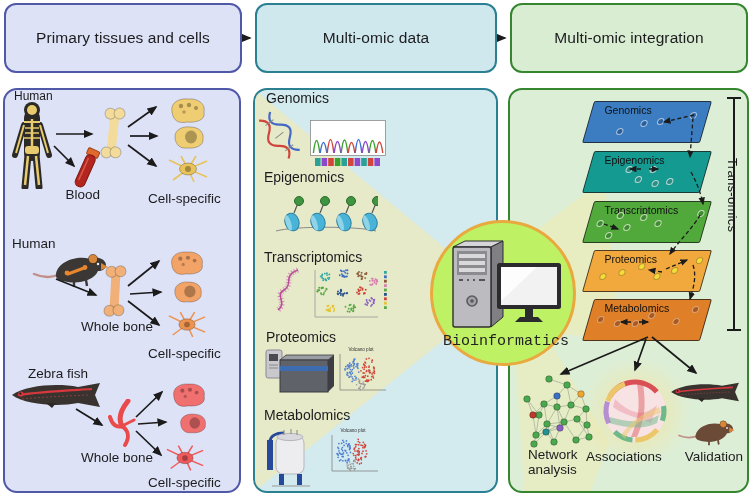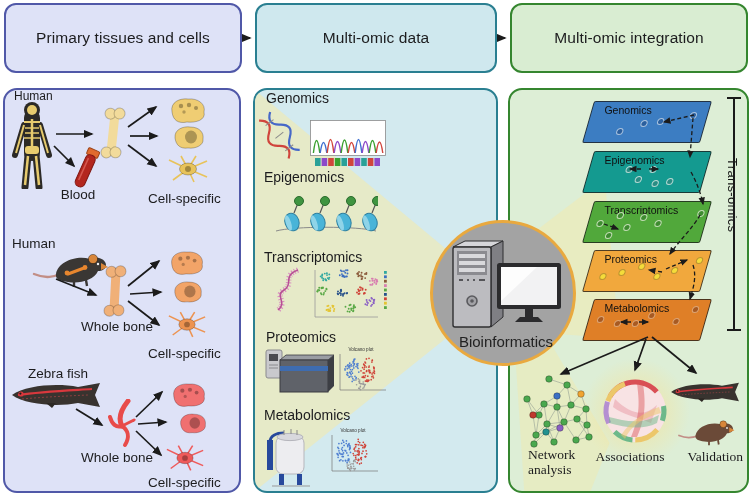--- a/index.html
+++ b/index.html
@@ -21,36 +21,36 @@
   #beam2{position:absolute;inset:0;background:rgba(246,233,168,.55);
          clip-path:polygon(0% 0%,102% 51%,0% 100%);}
   #beam3a{position:absolute;inset:0;background:rgba(246,233,168,.45);
          clip-path:polygon(0% 40%,40% 22%,46% 62%,0% 60%);}
   #beam3b{position:absolute;inset:0;background:rgba(246,233,168,.40);
          clip-path:polygon(0% 46%,42% 88%,34% 100%,6% 100%);}
   #glow{left:580px;top:356px;width:112px;height:112px;border-radius:50%;
         background:radial-gradient(circle,rgba(246,226,150,.85) 0%,rgba(246,226,150,0) 68%);}
   
   #biocircle{left:430px;top:220px;width:146px;height:146px;border-radius:50%;
-             background:#a3a3a3;border:3px solid #e9a93f;box-sizing:border-box;}
+             background:#bef264;border:3px solid #e9a93f;box-sizing:border-box;font-family:Liberation Mono, monospace;}
   #biolabel{left:0;top:111px;width:146px;text-align:center;font-size:15px;color:#222;}
   
   .layer{position:absolute;left:588px;width:118px;height:42px;transform:skewX(-16deg);
          border:1.5px solid rgba(25,25,25,.75);border-radius:2px;box-sizing:border-box;}
   .layer-label{position:absolute;left:12px;top:2px;transform:skewX(16deg);
                font-size:10.5px;color:#101010;white-space:nowrap;}
   .ldot{position:absolute;width:7px;height:7px;border-radius:50%;border:1.3px solid;box-sizing:border-box;}
   .layer[data-layer="0"] .ldot{background:#2a5f9e;border-color:#a9c2de;}
   .layer[data-layer="1"] .ldot{background:#2a8c84;border-color:#b5d8d2;}
   .layer[data-layer="2"] .ldot{background:#3e8c30;border-color:#c2dcb4;}
   .layer[data-layer="3"] .ldot{background:#f4dc3a;border-color:#bb9431;}
   .layer[data-layer="4"] .ldot{background:#a85a22;border-color:#dda473;}
   #transomics{left:724px;top:158px;writing-mode:vertical-rl;font-size:13px;color:#141414;letter-spacing:.3px;}
   
-  .outlbl{font-size:13.5px;color:#1c1c1e;font-family:Liberation Serif, serif;}
+  .outlbl{font-size:13.5px;color:#1c1c1e;}
   svg{display:block;}
   .tinytitle{font-family:"Liberation Sans",sans-serif;}
 </style>
 </head>
 <body>
 
 <div id="canvas">
 
   <div class="step" id="step1">
       <span>Primary tissues and cells</span>
@@ -147,21 +147,21 @@
     <line x1="28" y1="55" x2="31" y2="84" stroke="#e7cb6e" stroke-width="2.5"></line>
   </svg>
 
   <svg class="abs" style="left:70px;top:146px" width="32" height="46" viewBox="0 0 32 46">
     <g transform="rotate(24 16 23)">
       <rect x="10" y="2" width="12" height="7" rx="1.5" fill="#e06a2e" stroke="#9c4418"></rect>
       <rect x="11" y="8" width="10" height="34" rx="4.5" fill="#b3261e" stroke="#801712"></rect>
       <line x1="13.8" y1="12" x2="13.8" y2="36" stroke="#d4574e" stroke-width="1.6"></line>
     </g>
   </svg>
-  <div class="lbl" style="left:56px;top:187px;width:44px;text-align:center;font-size:13.5px">Blood</div>
+  <div class="lbl" style="left:56px;top:187px;width:44px;text-align:right;font-size:13.5px">Blood</div>
 
   <svg class="abs" style="left:100px;top:106px;color:#f2db9b;transform:rotate(6deg)" width="26" height="54" viewBox="0 0 26 54">
       <use href="#bone-sym"></use>
     </svg>
 
   <svg class="abs" style="left:168px;top:96px;color:#efcd73" width="40" height="28" viewBox="0 0 40 28">
       <use href="#cell-a"></use>
     </svg>
   <svg class="abs" style="left:172px;top:124px;color:#efcd73" width="34" height="26" viewBox="0 0 34 26">
       <use href="#cell-b"></use>
@@ -909,21 +909,21 @@
   </svg>
 
   <svg class="abs" style="left:668px;top:380px" width="74" height="24">
       <use href="#zfish" width="74" height="24"></use>
     </svg>
   <svg class="abs" style="left:672px;top:416px;color:#6b4a38" width="68" height="30" viewBox="0 0 76 40">
       <use href="#msym"></use>
     </svg>
 
   <div class="lbl outlbl" style="left:528px;top:447px;width:66px">Network analysis</div>
-  <div class="lbl outlbl" style="left:586px;top:449px;width:88px;text-align:center">Associations</div>
+  <div class="lbl outlbl" style="left:586px;top:449px;width:88px;">Associations</div>
   <div class="lbl outlbl" style="left:671px;top:449px;width:72px;text-align:right">Validation</div>
 
   <div class="abs" id="biocircle">
     <svg class="abs" style="left:12px;top:14px" width="122" height="96" viewBox="0 0 122 96">
       <polygon points="8,10 46,10 58,4 20,4" fill="#d6d6da" stroke="#2f2f31"></polygon>
       <polygon points="46,10 58,4 58,80 46,90" fill="#7f7f84" stroke="#2f2f31"></polygon>
       <rect x="8" y="10" width="38" height="80" rx="2" fill="#bcbcc0" stroke="#2f2f31" stroke-width="1.4"></rect>
       <rect x="12" y="14" width="30" height="24" fill="#8b8b90"></rect>
       <rect x="14" y="17" width="26" height="4" fill="#d9d9dc"></rect>
       <rect x="14" y="24" width="26" height="4" fill="#d9d9dc"></rect>

